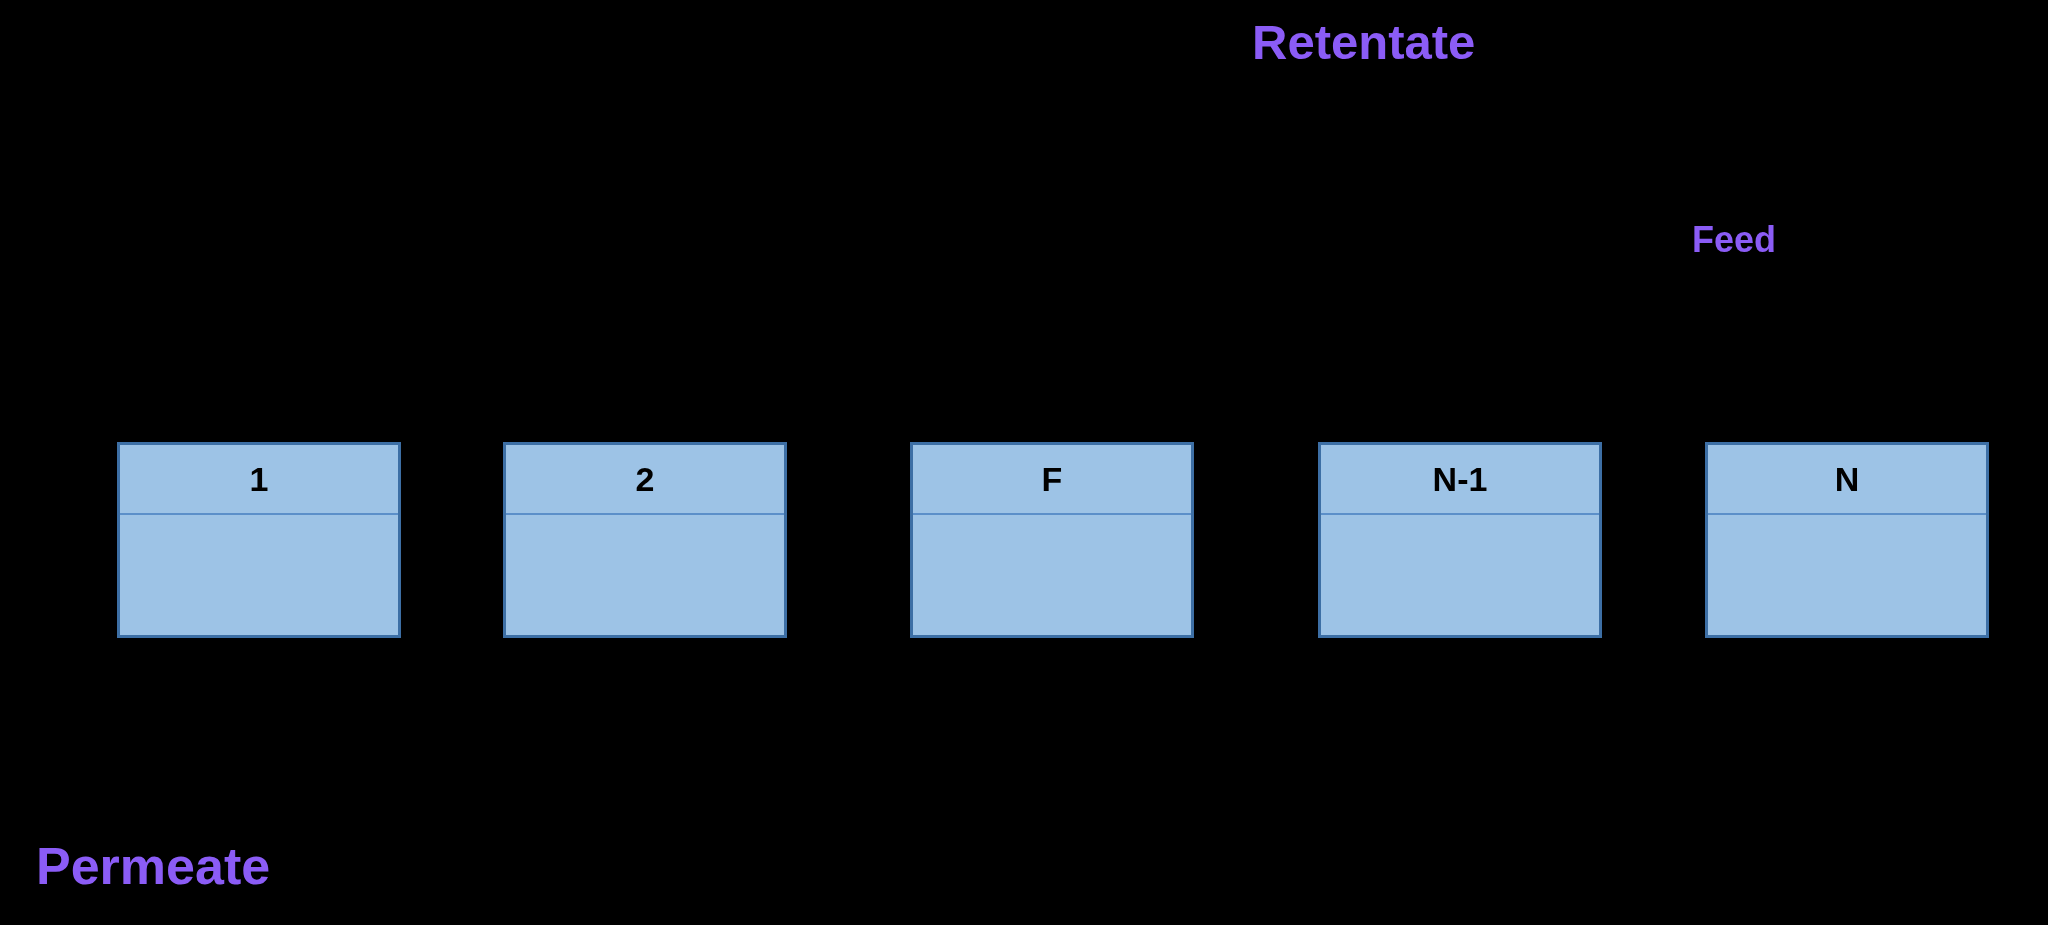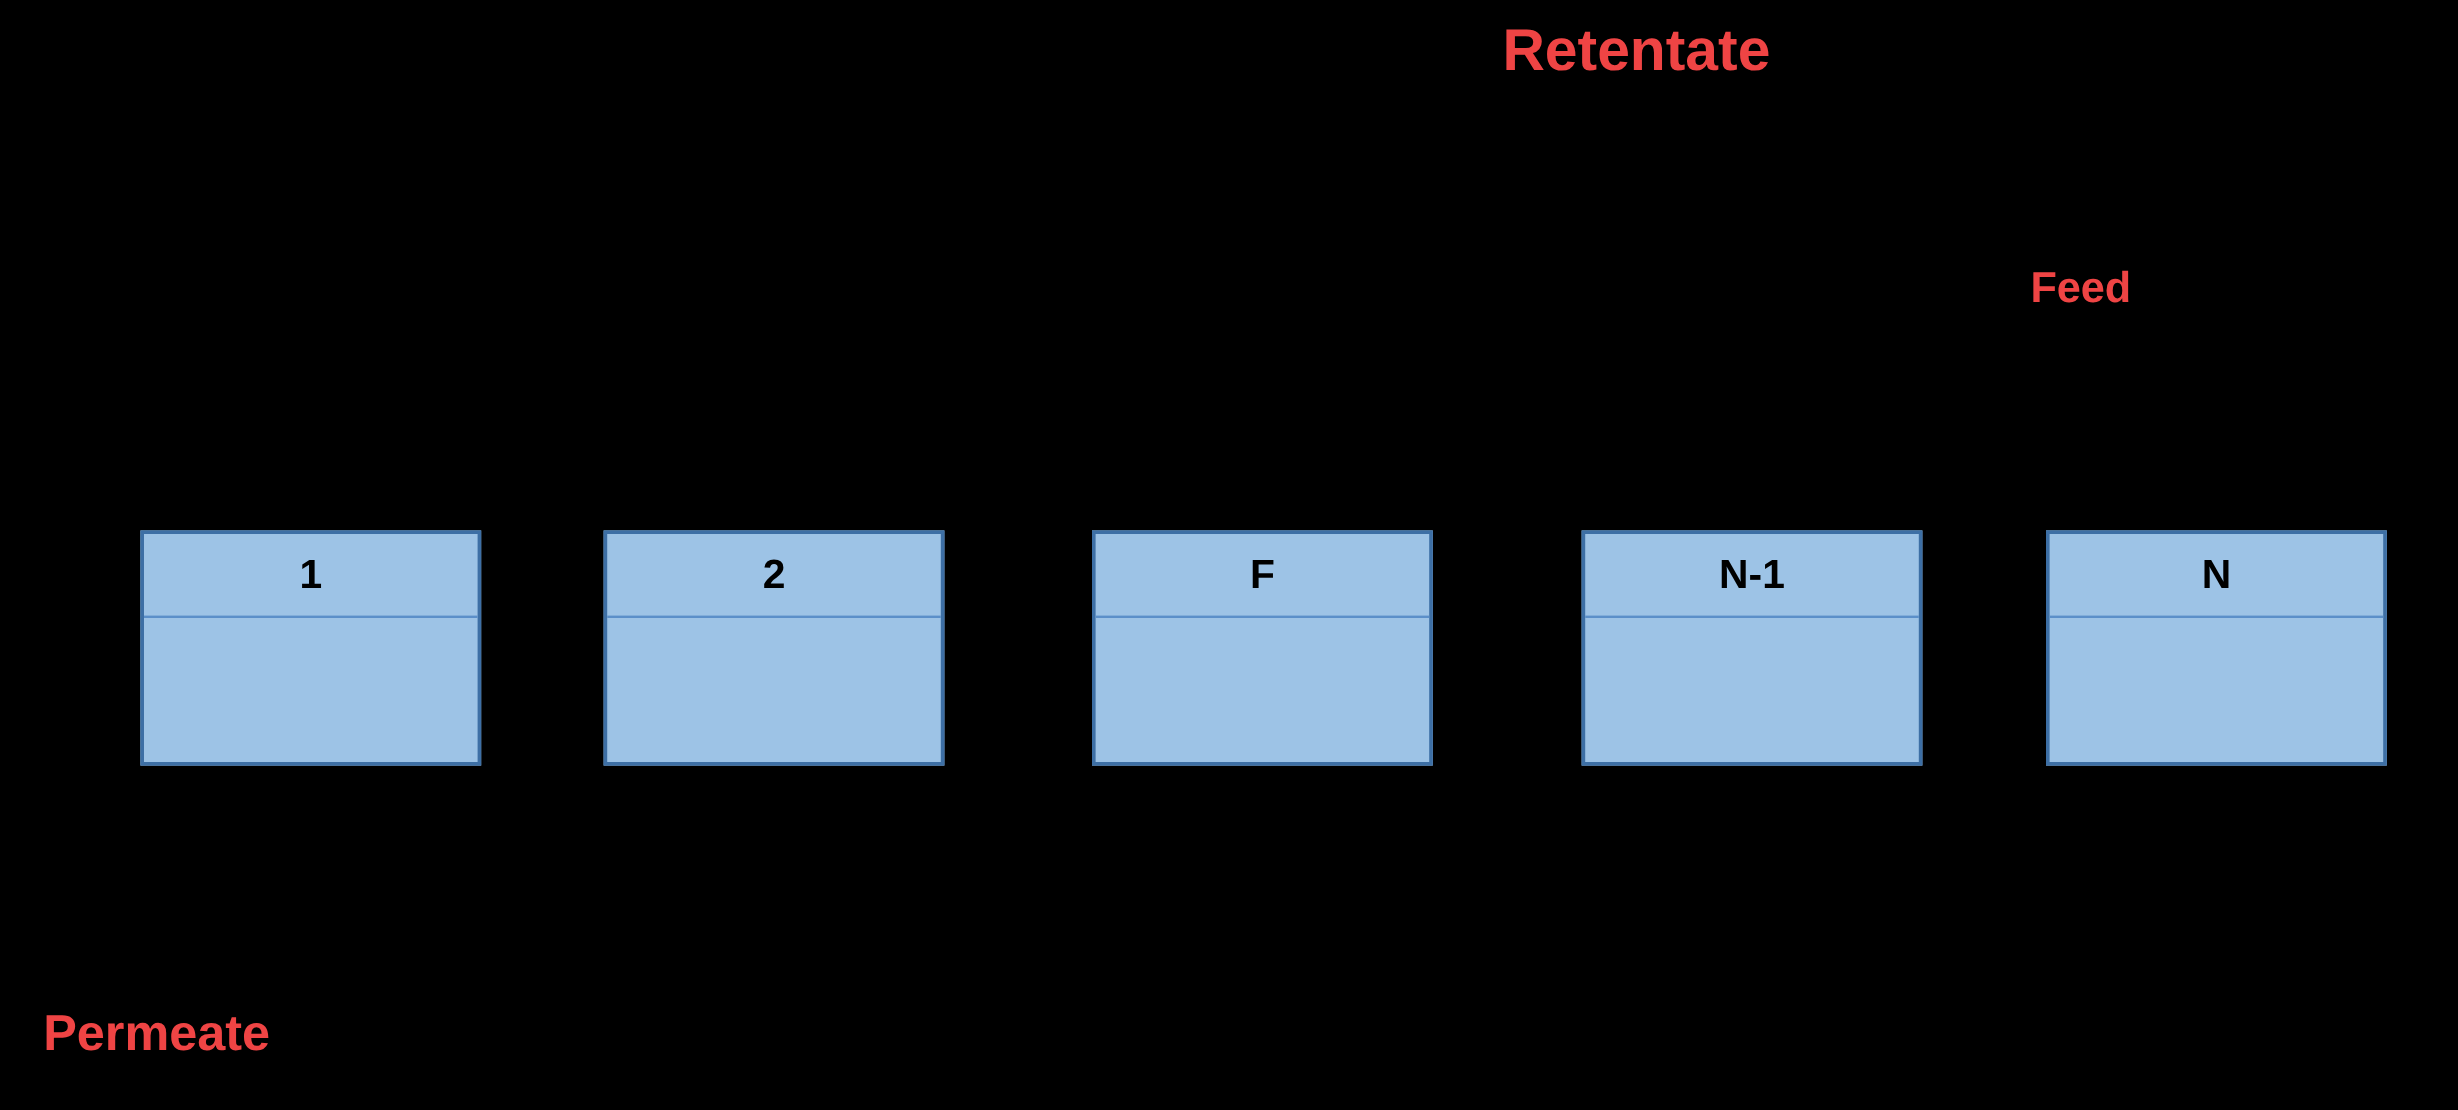--- a/index.html
+++ b/index.html
@@ -12,40 +12,40 @@
     width: 2048px;
     height: 925px;
     background: #000000;
     overflow: hidden;
     font-family: "Liberation Sans", sans-serif;
   }
 
   
   .stream-label {
     position: absolute;
-    color: #ef4444;
+    color: #8b5cf6;
     font-weight: bold;
     font-family: "Liberation Sans", sans-serif;
     white-space: nowrap;
     line-height: 1;
   }
   #label-retentate {
     left: 1252px;
     top: 18px;
     font-size: 49px;
   }
   #label-feed {
     left: 1692px;
     top: 222px;
     font-size: 36px;
   }
   #label-permeate {
     left: 36px;
     top: 840px;
-    font-size: 42px;
+    font-size: 52px;
   }
 
   
   .stage {
     position: absolute;
     top: 442px;
     width: 284px;
     height: 196px;
     background: #9DC3E6;
     border: 3px solid #3D6FA5;

